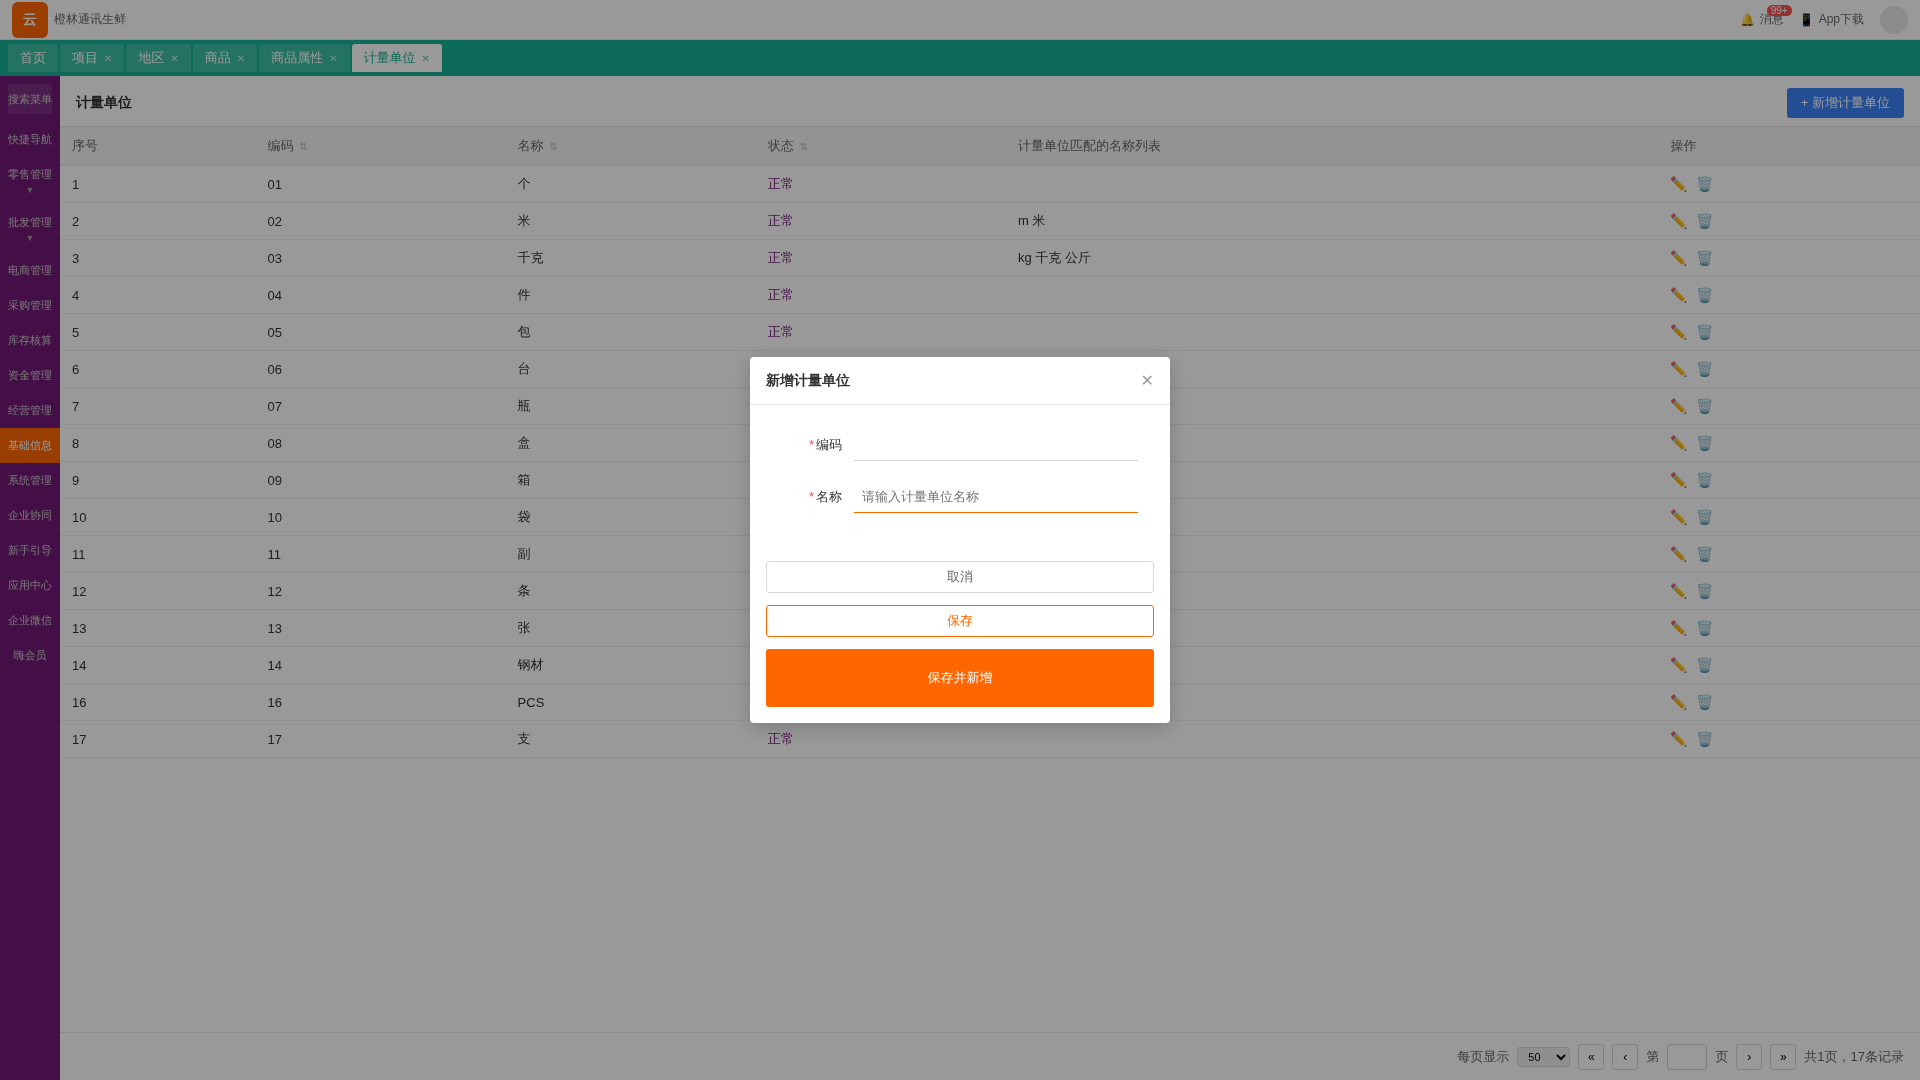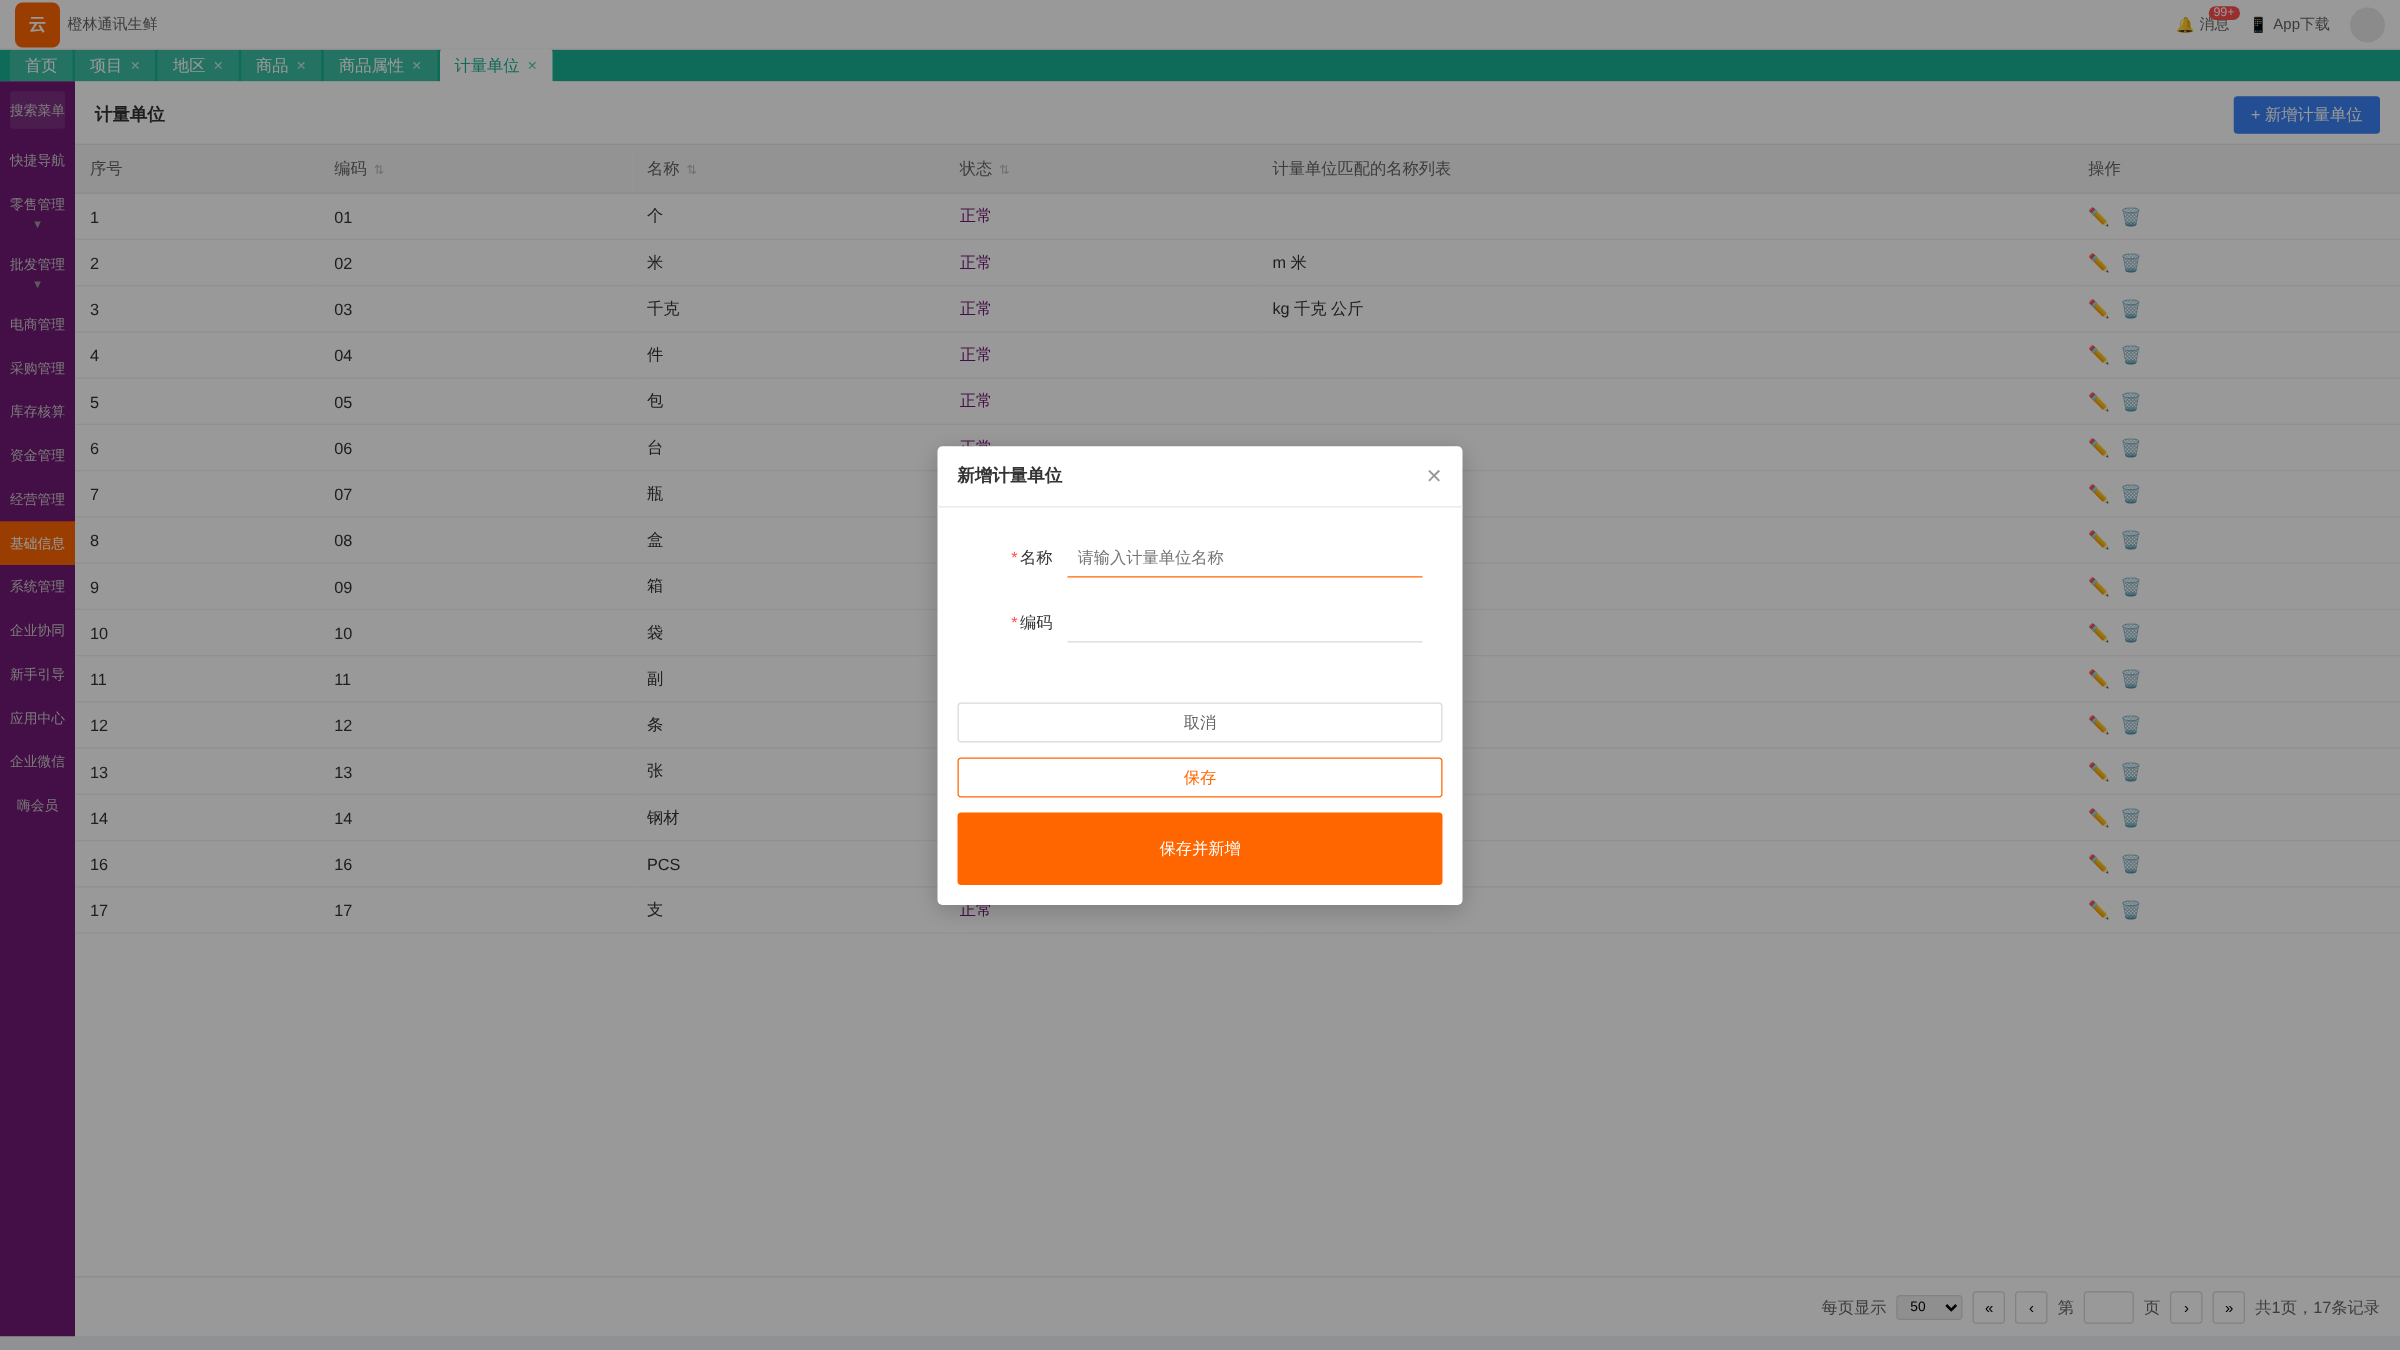--- a/index.html
+++ b/index.html
@@ -11,21 +11,21 @@
     .logo-area { display: flex; align-items: center; gap: 6px; }
     .logo-icon { width: 36px; height: 36px; background: #ff6600; border-radius: 6px; display: flex; align-items: center; justify-content: center; color: #fff; font-size: 14px; font-weight: bold; }
     .logo-text { font-size: 12px; color: #666; }
     .topbar-right { display: flex; align-items: center; gap: 16px; }
     .notice-btn { display: flex; align-items: center; gap: 4px; font-size: 12px; color: #666; position: relative; }
     .badge { background: #ff4d4f; color: #fff; border-radius: 8px; padding: 0 4px; font-size: 10px; position: absolute; top: -6px; right: -8px; }
     .app-download { font-size: 12px; color: #666; display: flex; align-items: center; gap: 4px; }
     .avatar { width: 28px; height: 28px; background: #e8e8e8; border-radius: 50%; }
 
     
-    .tabbar { height: 25px; background: #1ab394; display: flex; align-items: center; padding: 4px 8px; gap: 2px; }
+    .tabbar { height: 36px; background: #1ab394; display: flex; align-items: center; padding: 4px 8px; gap: 2px; }
     .tab { height: 28px; padding: 0 12px; border-radius: 3px 3px 0 0; display: flex; align-items: center; gap: 6px; font-size: 13px; cursor: pointer; }
     .tab.active { background: #fff; color: #1ab394; }
     .tab.inactive { background: rgba(255,255,255,0.15); color: #fff; }
     .tab-close { font-size: 10px; color: inherit; opacity: 0.7; }
     .tab-close-white { color: #fff; }
 
     
     .main-layout { display: flex; height: calc(1080px - 40px - 36px); }
 
     
@@ -435,30 +435,30 @@
 
 <div class="overlay">
   <div class="modal">
     <div class="modal-header">
       <span class="modal-title">新增计量单位</span>
       <span class="modal-close">✕</span>
     </div>
     <div class="modal-body">
       <div class="form-row">
         <label class="form-label">
+          <span class="required">*</span>编码
+        </label>
+        <input class="form-input" type="text" style="">
+      </div>
+      <div class="form-row">
+        <label class="form-label">
           <span class="required">*</span>名称
         </label>
         <input class="form-input active-border" type="text" placeholder="请输入计量单位名称" style="">
       </div>
-      <div class="form-row">
-        <label class="form-label">
-          <span class="required">*</span>编码
-        </label>
-        <input class="form-input" type="text" style="">
-      </div>
     </div>
     <div class="modal-footer">
       <button class="btn-cancel">取消</button>
       <button class="btn-save">保存</button>
       <button class="btn-save-new">保存并新增</button>
     </div>
   </div>
 </div>
 
 </body></html>

